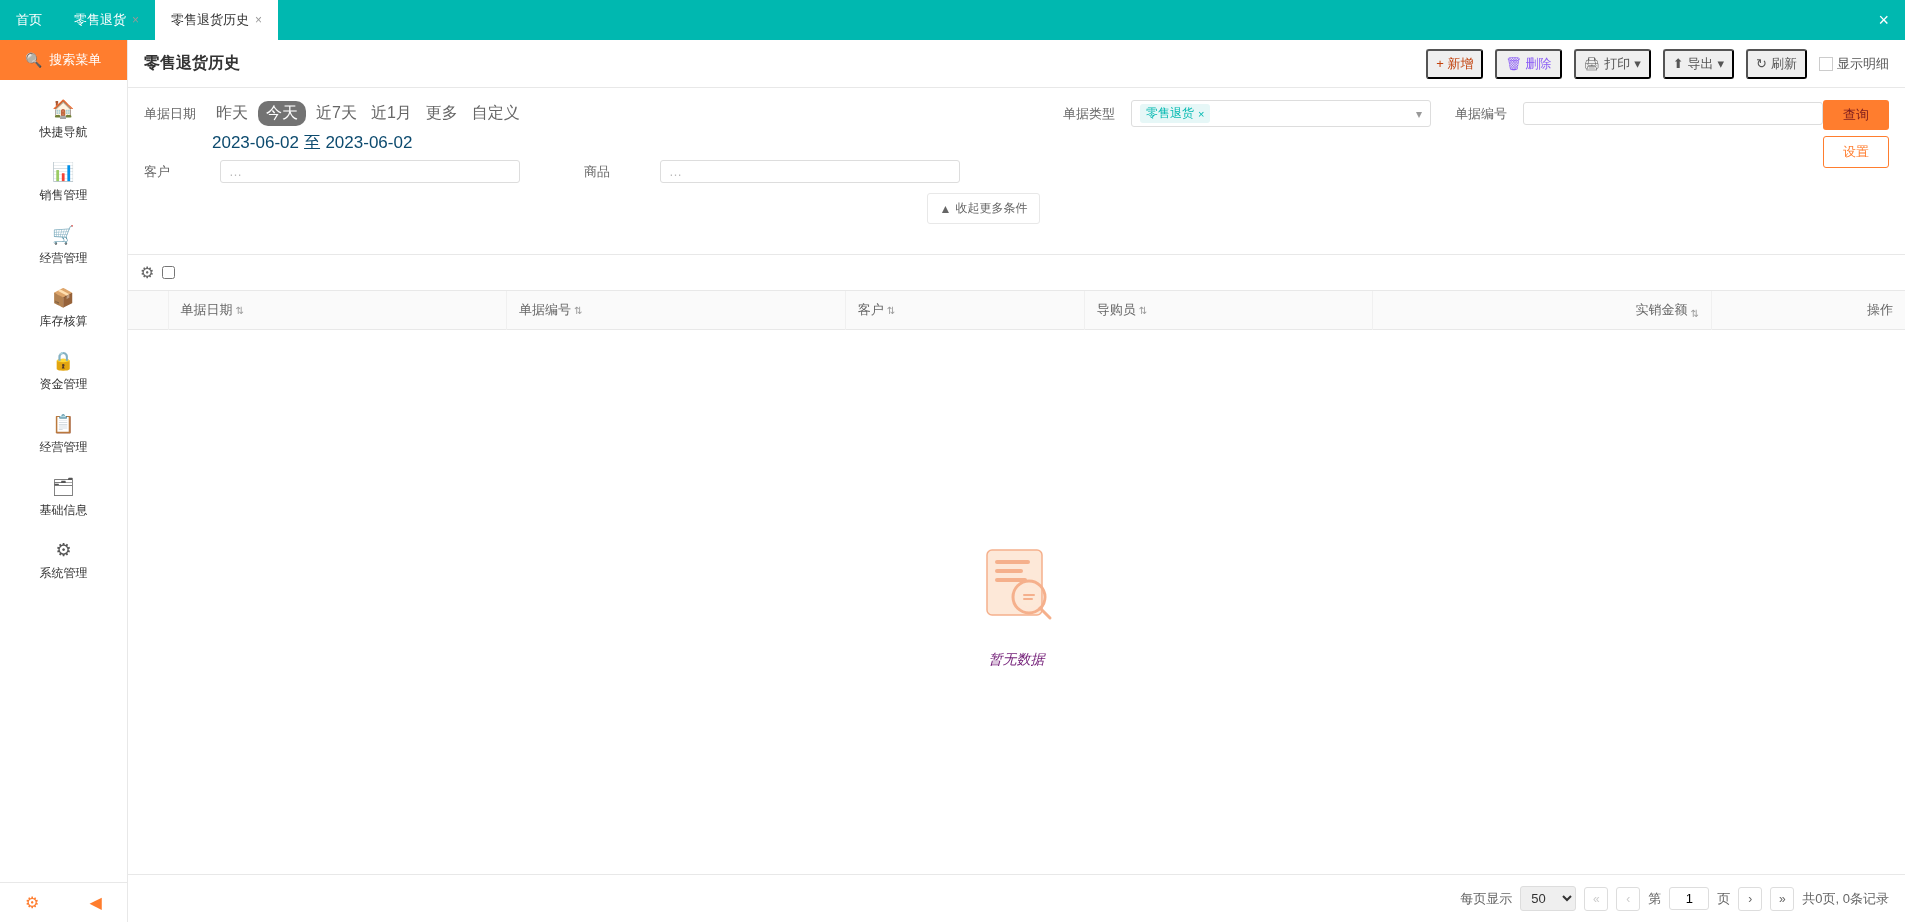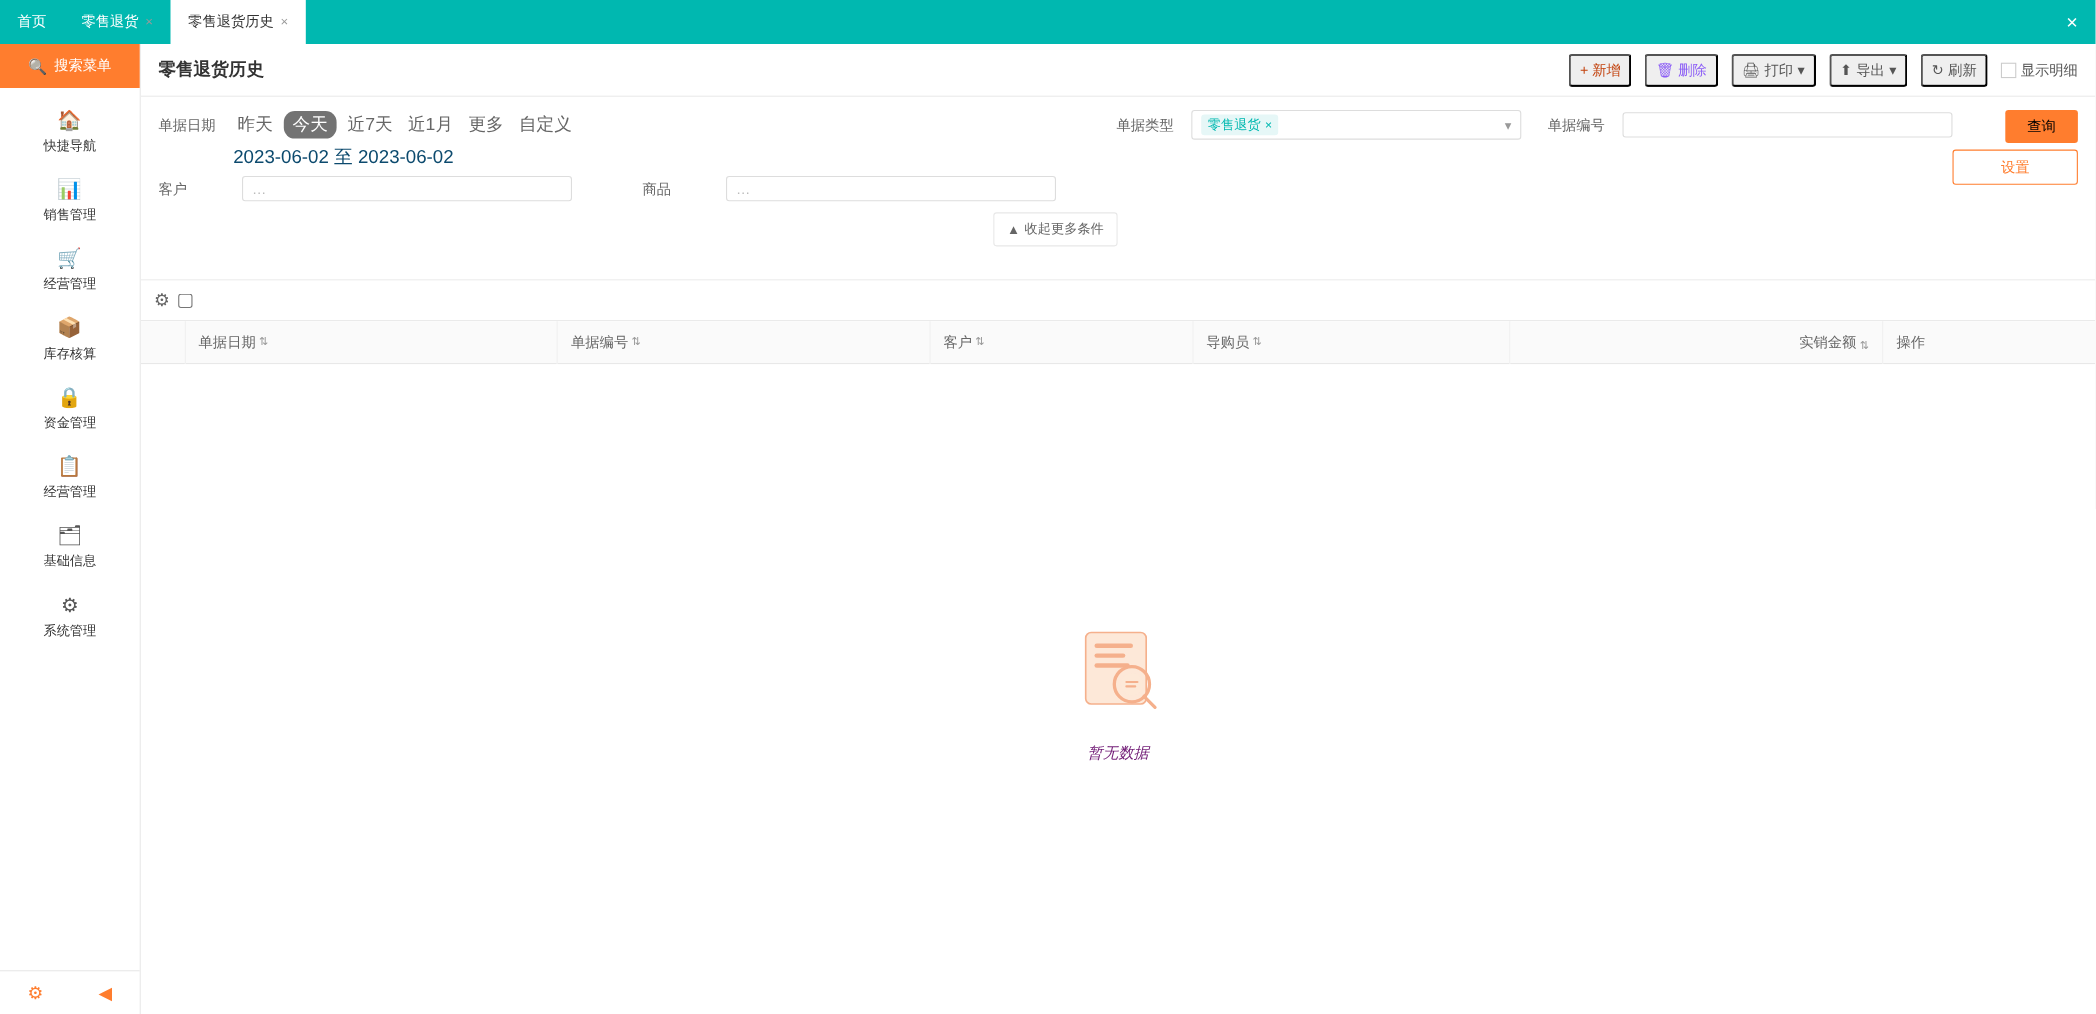--- a/index.html
+++ b/index.html
@@ -241,27 +241,26 @@
       color: #666;
       cursor: pointer;
       padding: 6px 12px;
       border: 1px solid #e8e8e8;
       border-radius: 3px;
       margin: 0 auto 10px auto;
       width: fit-content;
     }
     .query-btn {
       background: #ff7d2e;
-      color: #000000;
+      color: #7f1d1d;
       border: none;
       border-radius: 3px;
       padding: 6px 20px;
       font-size: 13px;
       cursor: pointer;
-      margin-left: 48px;
     }
     .settings-btn {
       background: #fff;
       color: #ff7d2e;
       border: 1px solid #ff7d2e;
       border-radius: 3px;
       padding: 6px 16px;
       font-size: 13px;
       cursor: pointer;
     }
@@ -302,21 +301,21 @@
     }
     thead th:last-child { border-right: none; }
     .th-sort {
       display: flex;
       align-items: center;
       gap: 3px;
       cursor: pointer;
     }
     .th-sort .sort-icon { font-size: 10px; color: #999; }
     .th-checkbox { width: 40px; text-align: center; }
-    .th-actions { text-align: left; }
+    .th-actions { text-align: right; }
     .th-amount { text-align: right; }
 
     
     .empty-state {
       display: flex;
       flex-direction: column;
       align-items: center;
       justify-content: center;
       flex: 1;
       padding: 80px 0;
@@ -617,15 +616,32 @@
           <circle cx="62" cy="62" r="10" fill="#fde8d8" opacity="0.8"></circle>
           <line x1="73" y1="73" x2="83" y2="83" stroke="#f5b08c" stroke-width="3" stroke-linecap="round"></line>
 
           <line x1="57" y1="60" x2="67" y2="60" stroke="#f5b08c" stroke-width="2" stroke-linecap="round"></line>
           <line x1="57" y1="64" x2="65" y2="64" stroke="#f5b08c" stroke-width="2" stroke-linecap="round"></line>
         </svg>
         <span class="empty-text">暂无数据</span>
       </div>
     </div>
 
+    <div class="pagination-bar">
+      <span>每页显示</span>
+      <select class="pagination-select">
+        <option>10</option>
+        <option>20</option>
+        <option selected="">50</option>
+        <option>100</option>
+      </select>
+      <div class="pagination-btn disabled">«</div>
+      <div class="pagination-btn disabled">‹</div>
+      <span>第</span>
+      <input class="page-input" type="text" value="1" style="">
+      <span>页</span>
+      <div class="pagination-btn">›</div>
+      <div class="pagination-btn">»</div>
+      <span>共0页, 0条记录</span>
+    </div>
 
   </div>
 </div>
 
 </body></html>

